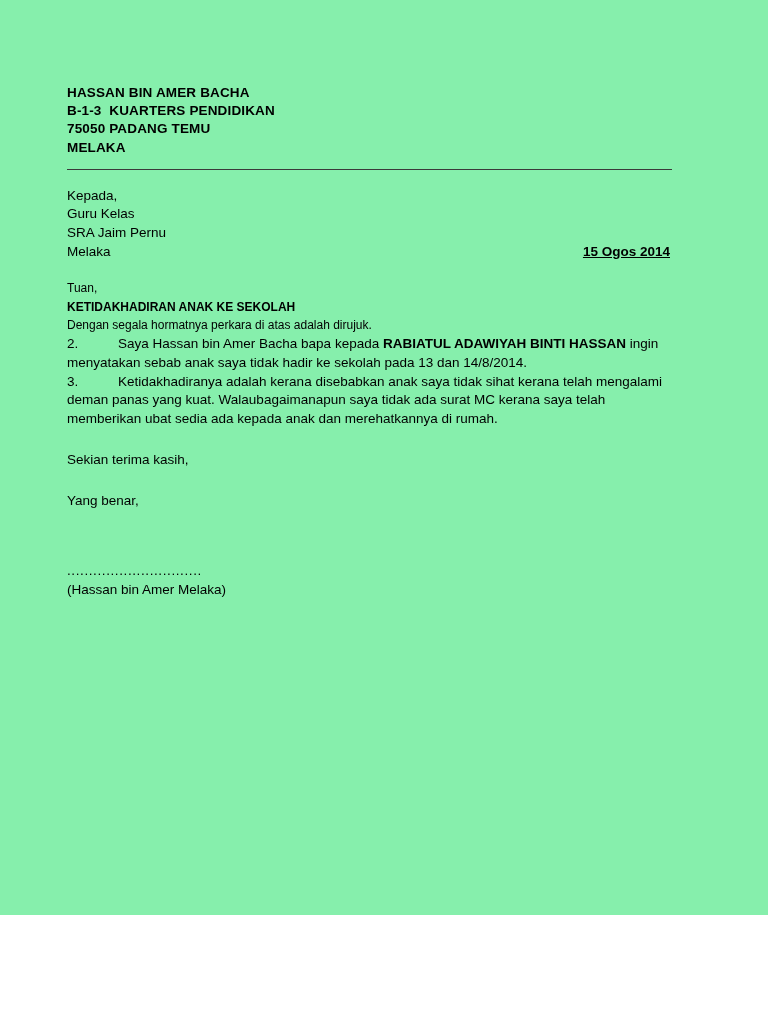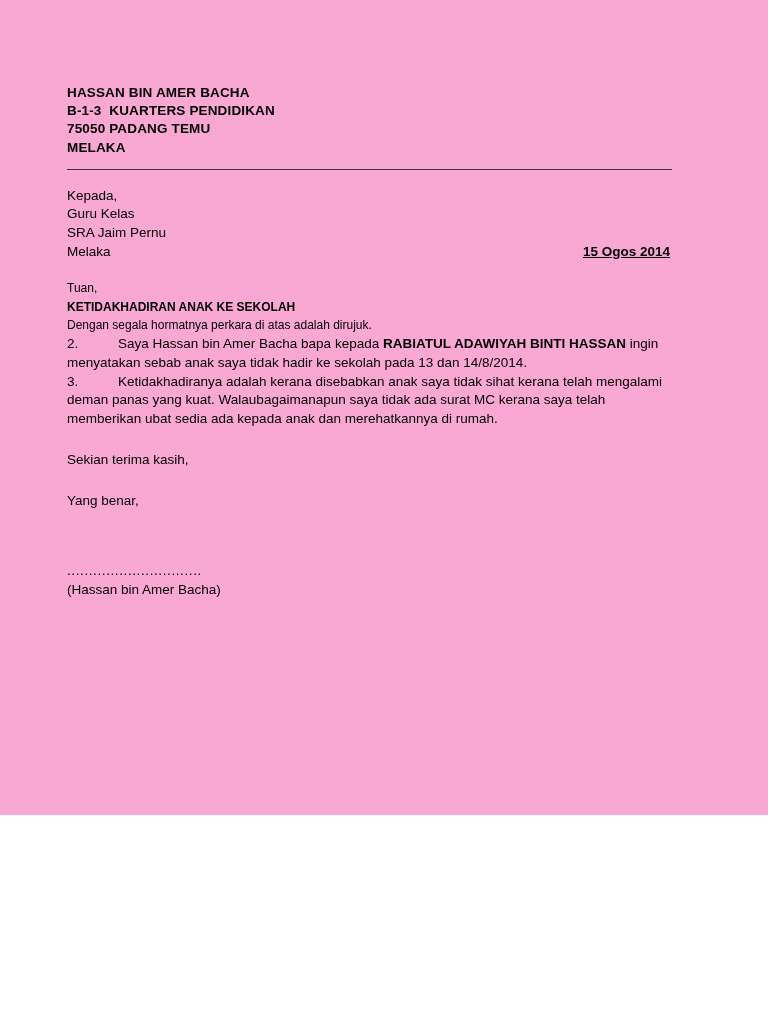--- a/index.html
+++ b/index.html
@@ -10,22 +10,22 @@
   body {
     width: 768px;
     height: 1024px;
     font-family: "Liberation Sans", sans-serif;
     color: #000000;
     -webkit-font-smoothing: antialiased;
   }
   .page {
     position: relative;
     width: 768px;
-    height: 815px;
-    background: #f9a8d4;
+    height: 915px;
+    background: #86efac;
     box-sizing: border-box;
     padding: 84px 93px 0 67px;
   }
   .sender-block {
     font-size: 13.5px;
     font-weight: bold;
     line-height: 18.2px;
     letter-spacing: 0.15px;
   }
   .sender-line {
@@ -151,16 +151,16 @@
     <span class="para-num">3.</span><span>Ketidakhadiranya adalah kerana disebabkan anak saya tidak sihat kerana telah mengalami deman panas yang kuat. Walaubagaimanapun  saya tidak ada surat MC kerana saya telah memberikan ubat sedia ada kepada anak dan merehatkannya di rumah.</span>
   </div>
 
 
   <div class="closing">Sekian terima kasih,</div>
 
   <div class="regards">Yang benar,</div>
 
   <div class="signature-block">
     <div class="sig-dots">...............................</div>
-    <div class="sig-name">(Hassan bin Amer Bacha)</div>
+    <div class="sig-name">(Hassan bin Amer Melaka)</div>
   </div>
 
 </div>
 
 </body></html>

